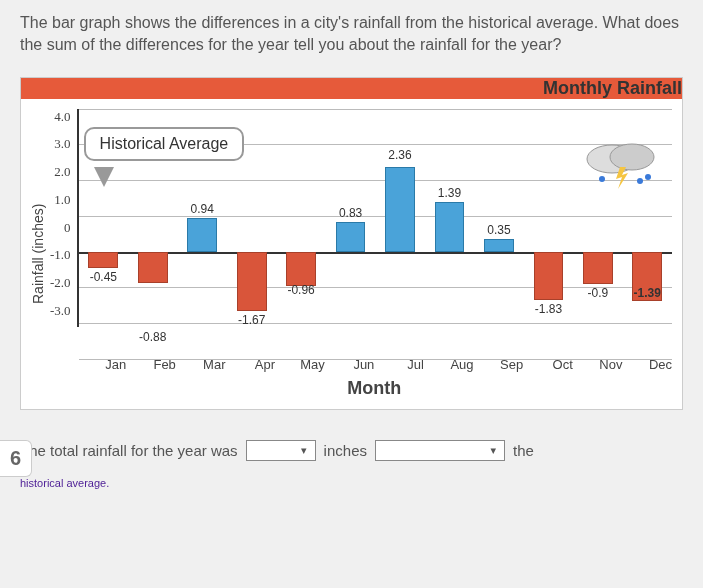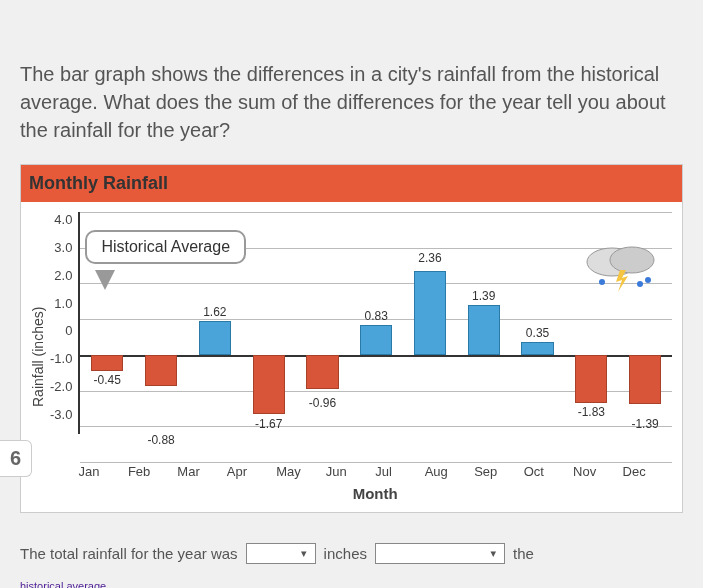--- a/index.html
+++ b/index.html
@@ -5,34 +5,32 @@
     * { box-sizing: border-box; margin: 0; padding: 0; }
     body {
       font-family: Arial, sans-serif;
       background: #f0f0f0;
       width: 703px;
       height: 588px;
       padding: 12px 20px;
       color: #333;
     }
     .question {
-      font-size: 20px;
+      font-size: 16px;
       color: #555;
       line-height: 1.4;
       margin-bottom: 20px;
-      margin-top: 48px;
     }
     .chart-panel {
       background: #fff;
       border: 1px solid #ccc;
     }
     .chart-title-bar {
       background: #e65a3a;
-      padding: 8px;
-      text-align: left;
+      text-align: right;
     }
     .chart-title {
       font-size: 18px;
       font-weight: bold;
       color: #333;
     }
     .chart-body {
       display: flex;
       padding: 10px 10px 10px 5px;
       height: 310px;
@@ -47,21 +45,21 @@
     }
     .y-ticks {
       display: flex;
       flex-direction: column;
       justify-content: space-between;
       font-size: 13px;
       color: #444;
       padding: 0 6px 40px 0;
       height: 250px;
     }
-    .y-ticks div { text-align: right; }
+    .y-ticks div { text-align: right; font-family: Liberation Serif, serif; }
     .plot-wrapper {
       flex: 1;
       display: flex;
       flex-direction: column;
     }
     .plot-area {
       position: relative;
       height: 250px;
       border-left: 2px solid #333;
       border-bottom: 0;
@@ -102,24 +100,24 @@
       left: 50%;
       transform: translateX(-50%);
     }
     .x-ticks {
       display: flex;
       justify-content: space-around;
       font-size: 13px;
       color: #444;
       padding-top: 4px;
     }
-    .x-ticks div { flex: 1; text-align: left; margin-top: 26px; }
+    .x-ticks div { flex: 1; text-align: right; margin-top: 26px; }
     .x-axis-label {
       text-align: center;
-      font-size: 15px;
+      font-size: 18px;
       font-weight: bold;
       color: #444;
       margin-top: 6px;
     }
     .callout {
       position: absolute;
       top: 18px;
       left: 5px;
       background: #fff;
       border: 2px solid #999;
@@ -232,29 +230,29 @@
             <div class="bar-wrap">
               <div class="bar neg" style="top: 142.857px; height: 16.0714px;"></div>
               <div class="bar-label" style="top: 160.929px;">-0.45</div>
             </div>
             <div class="bar-wrap">
               <div class="bar neg" style="top: 142.857px; height: 31.4286px;"></div>
               <div class="bar-label" style="top: 176.286px; margin-top: 45px;">-0.88</div>
             </div>
             <div class="bar-wrap">
               <div class="bar pos" style="top: 109.286px; height: 33.5714px;"></div>
-              <div class="bar-label" style="top: 93.2857px;">1.62</div>
+              <div class="bar-label" style="top: 93.2857px;">0.94</div>
             </div>
             <div class="bar-wrap">
               <div class="bar neg" style="top: 142.857px; height: 59.6429px;"></div>
               <div class="bar-label" style="top: 204.5px;">-1.67</div>
             </div>
             <div class="bar-wrap">
               <div class="bar neg" style="top: 142.857px; height: 34.2857px;"></div>
-              <div class="bar-label" style="top: 184px;">-0.96</div>
+              <div class="bar-label" style="top: 174px;">-0.96</div>
             </div>
             <div class="bar-wrap">
               <div class="bar pos" style="top: 113.214px; height: 29.6429px;"></div>
               <div class="bar-label" style="top: 97.2143px;">0.83</div>
             </div>
             <div class="bar-wrap">
               <div class="bar pos" style="top: 58.5714px; height: 84.2857px;"></div>
               <div class="bar-label" style="top: 31px; margin-top: 8px;">2.36</div>
             </div>
             <div class="bar-wrap">
@@ -263,22 +261,26 @@
             </div>
             <div class="bar-wrap">
               <div class="bar pos" style="top: 130.357px; height: 12.5px;"></div>
               <div class="bar-label" style="top: 114.357px; text-align: right;">0.35</div>
             </div>
             <div class="bar-wrap">
               <div class="bar neg" style="top: 142.857px; height: 48.2143px;"></div>
               <div class="bar-label" style="top: 193.071px;">-1.83</div>
             </div>
             <div class="bar-wrap">
+              <div class="bar neg" style="top: 142.857px; height: 32.1429px;"></div>
+              <div class="bar-label" style="top: 177px;">-0.9</div>
+            </div>
+            <div class="bar-wrap">
               <div class="bar neg" style="top: 142.857px; height: 49.6429px;"></div>
-              <div class="bar-label" style="top: 205px;">-1.39</div>
+              <div class="bar-label" style="top: 177px; font-weight: bold;">-1.39</div>
             </div>
           </div>
         </div>
       <div class="x-ticks" id="xticks">
           <div>Jan</div>
           <div>Feb</div>
           <div>Mar</div>
           <div>Apr</div>
           <div>May</div>
           <div>Jun</div>

